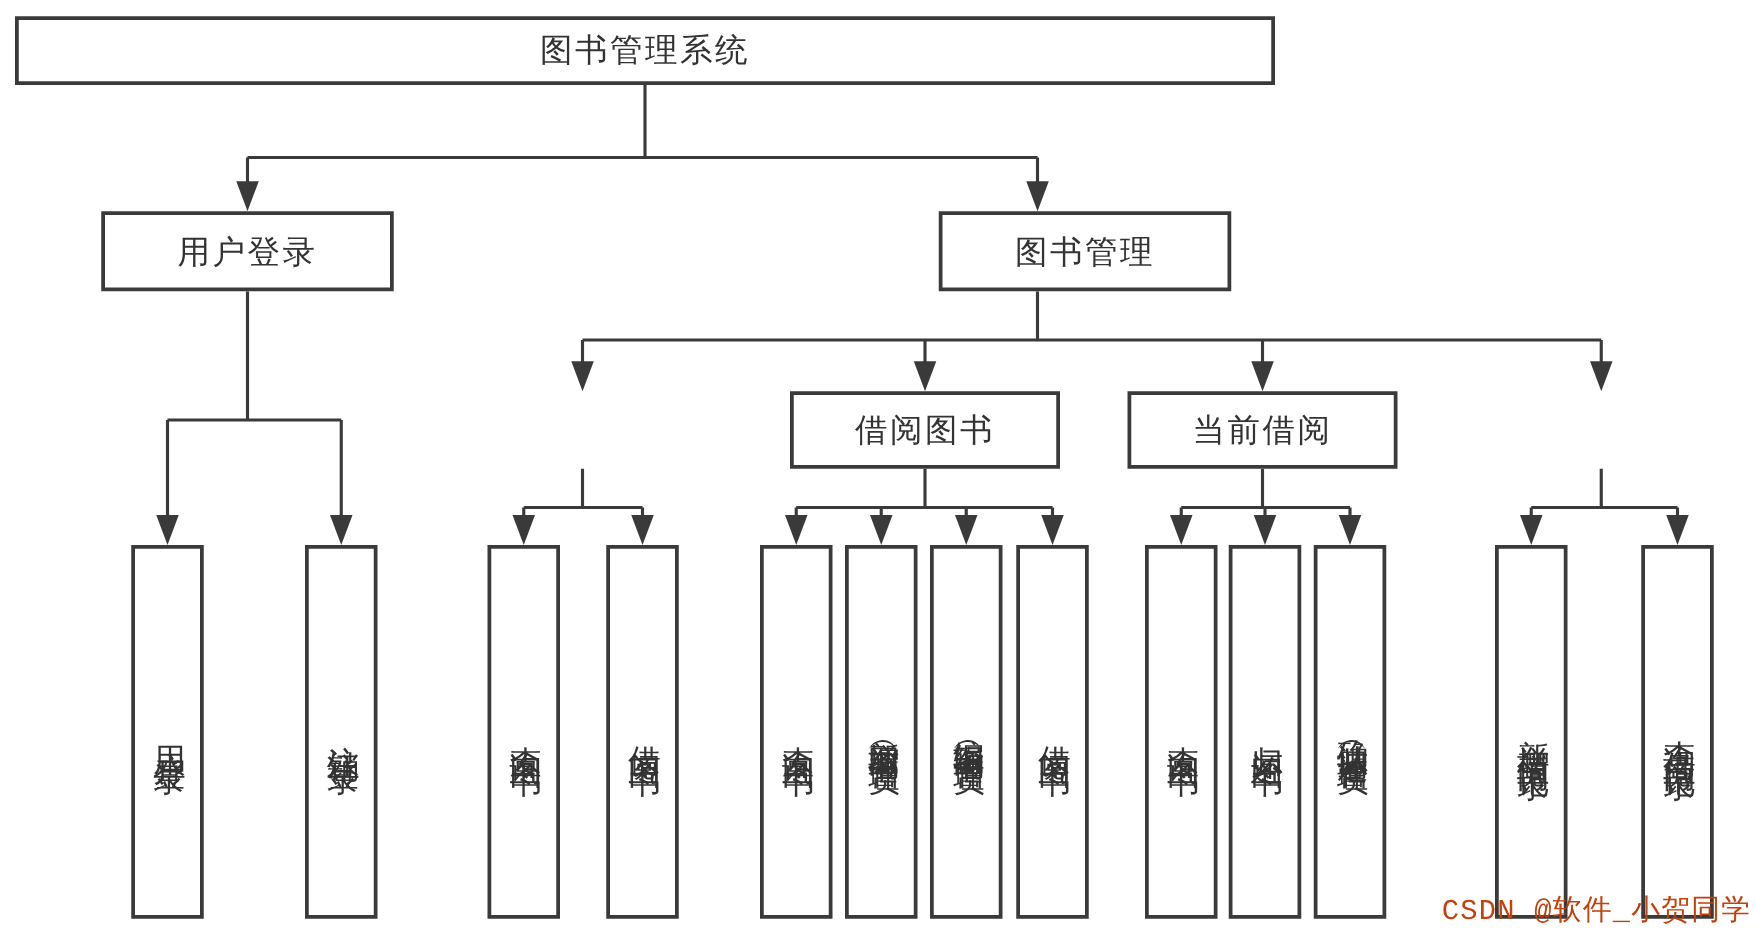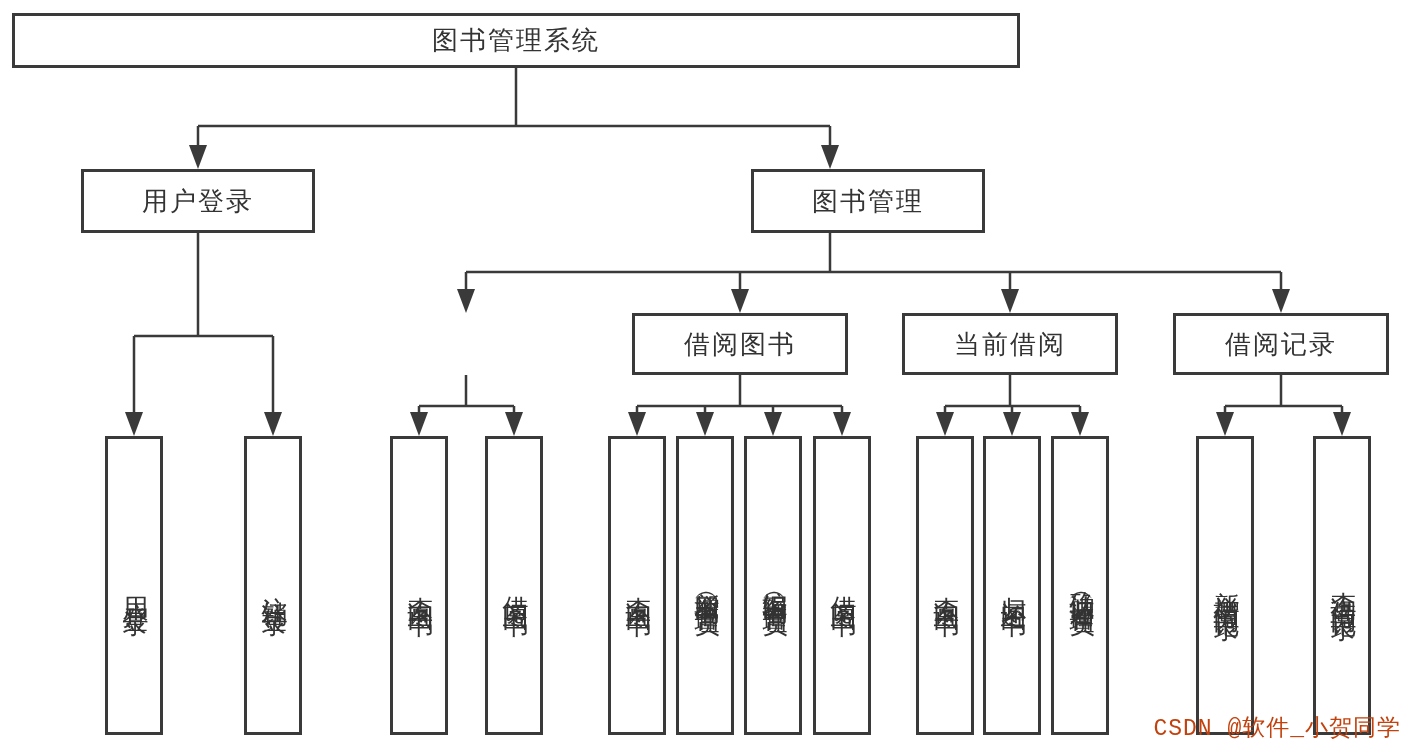--- a/index.html
+++ b/index.html
@@ -93,23 +93,20 @@
   <div class="node h-node" style="left:713px;top:169px;width:234px;height:64px;margin-left:38px;">
     <span>图书管理</span>
   </div>
 
   <div class="node h-node" style="left:632px;top:313px;width:216px;height:62px;">
     <span>借阅图书</span>
   </div>
   <div class="node h-node" style="left:902px;top:313px;width:216px;height:62px;">
     <span>当前借阅</span>
   </div>
-  <div class="node h-node" style="left:1173px;top:313px;width:216px;height:62px;">
-    <span>借阅记录</span>
-  </div>
 
   <div class="node v-node" style="left:105px;top:436px;width:58px;height:299px;">
     <span>用户登录</span>
   </div>
   <div class="node v-node" style="left:244px;top:436px;width:58px;height:299px;">
     <span>注销登录</span>
   </div>
 
   <div class="node v-node" style="left:390px;top:436px;width:58px;height:299px;">
     <span>查询图书</span>

